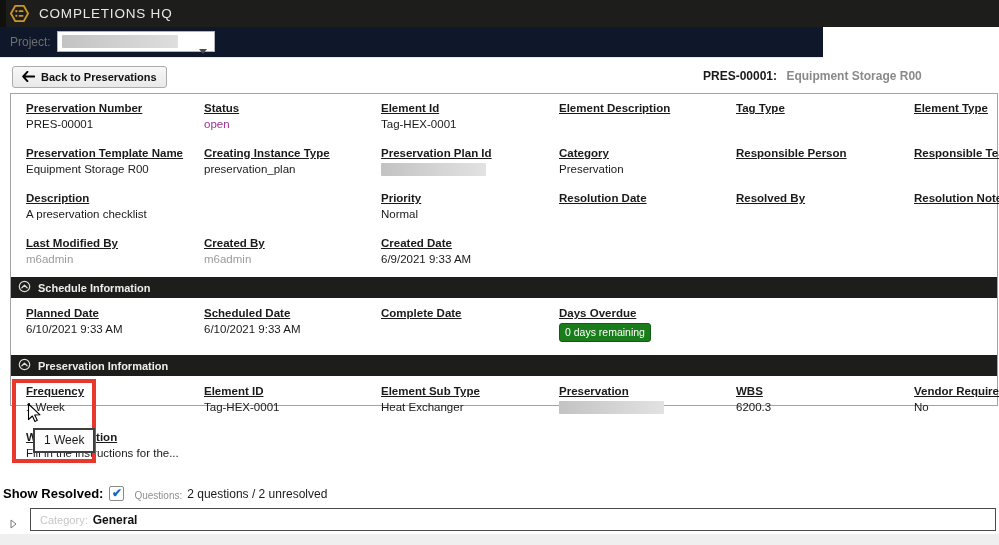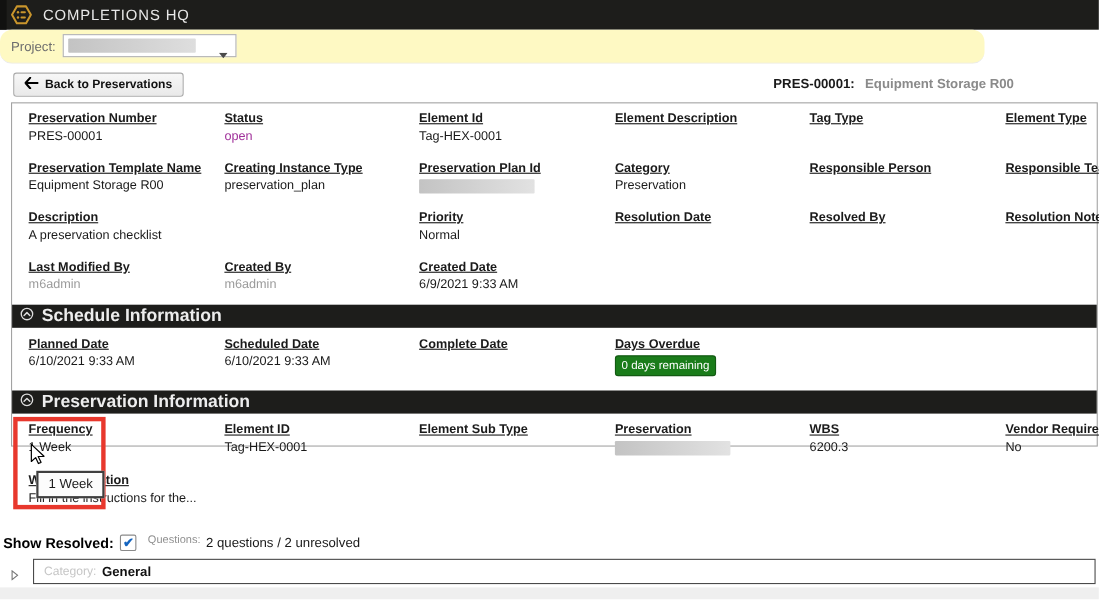--- a/index.html
+++ b/index.html
@@ -6,21 +6,21 @@
   html,body { width:999px; height:545px; }
   body { font-family:"Liberation Sans", sans-serif; background:#ffffff; position:relative; overflow:hidden; }
 
   
   .topbar { position:absolute; left:0; top:0; width:999px; height:27px; background:#1d1d1b; display:flex; align-items:center; }
   .topbar .edge { position:absolute; left:0; top:0; width:6px; height:27px; background:#111110; }
   .logo { margin-left:9px; display:flex; align-items:center; }
   .apptitle { color:#e8e8e8; font-size:13.5px; letter-spacing:0.8px; margin-left:9px; font-weight:400; }
 
   
-  .projectrow { position:absolute; left:0; top:27px; width:895px; height:31px; background:#fef9c3; border-bottom:1px solid #e9e9e9;border-radius:11px; }
+  .projectrow { position:absolute; left:0; top:27px; width:823px; height:31px; background:#0f172a; border-bottom:1px solid #e9e9e9; }
   .projlabel { position:absolute; left:10px; top:8px; font-size:12px; color:#6e6e6e; }
   .dropdown { position:absolute; left:57px; top:4px; width:158px; height:21px; background:#ffffff; border:1px solid #b3b3b3; display:flex; align-items:center; }
   .dd-redacted { margin-left:4px; width:116px; height:13px; border-radius:1px; background:linear-gradient(90deg,#c3c3c3,#dedede); }
   .dd-caret { position:absolute; right:7px; top:8px; }
 
   
   .backbtn { position:absolute; left:12px; top:66px; height:22px; padding:0 9px; display:inline-flex; align-items:center; gap:6px; background:linear-gradient(#f7f7f7,#e9e9e9); border:1px solid #ababab; border-radius:3px; font-size:11px; font-weight:bold; color:#111; cursor:default; }
   .rectitle { position:absolute; left:703px; top:69px; font-size:12px; font-weight:bold; white-space:nowrap; }
   .rectitle .num { color:#1a1a1a; }
   .rectitle .name { color:#8a8a8a; margin-left:6px; }
@@ -31,30 +31,30 @@
   .r1 { top:8px; } .r2 { top:53px; } .r3 { top:98px; } .r4 { top:143px; }
   .rsch { top:213px; } .rpres { top:291px; } .rwork { top:337px; }
   .c3 { grid-column:3; } .c4 { grid-column:4; } .c5 { grid-column:5; } .c6 { grid-column:6; }
   .span2 { grid-column:1 / span 2; }
   .flabel { font-size:11.5px; font-weight:bold; color:#1a1a1a; text-decoration:underline; white-space:nowrap; }
   .fvalue { font-size:11.5px; color:#1a1a1a; margin-top:4px; min-height:13px; white-space:nowrap; }
   .fvalue.gray { color:#9b9b9b; }
   .fvalue.purple { color:#a0309a; }
   .redacted { width:105px; height:13px; margin-top:4px; border-radius:1px; background:linear-gradient(90deg,#c3c3c3,#e2e2e2); }
   .badge { display:inline-block; background:#1a7c1a; border:1px solid #135a13; color:#fff; font-size:10.5px; padding:2px 5px 3px; border-radius:3px; }
-  .secbar { position:absolute; left:0; right:0; height:21px; background:#1d1d1b; color:#ededed; font-size:16px; font-weight:bold; display:flex; align-items:center; gap:7px; padding-left:7px; cursor:default; }
+  .secbar { position:absolute; left:0; right:0; height:21px; background:#1d1d1b; color:#ededed; font-size:11px; font-weight:bold; display:flex; align-items:center; gap:7px; padding-left:7px; cursor:default; }
   .secbar.sched { top:183px; } .secbar.pres { top:261px; }
 
   
   .redbox { position:absolute; left:12px; top:379px; width:84px; height:84px; border:4px solid #e8382d; z-index:5; }
   .cursor { position:absolute; left:27px; top:403px; z-index:7; }
   .tooltip { position:absolute; left:33px; top:428px; z-index:6; background:#fcfcfc; border:2px solid #3f3f3f; font-size:12px; color:#1a1a1a; padding:3px 9px 4px; white-space:nowrap; }
 
   
-  .resolvedrow { position:absolute; left:3px; top:486px; display:flex; align-items:flex-start; }
+  .resolvedrow { position:absolute; left:3px; top:486px; display:flex; align-items:flex-end; }
   .showres { font-size:13px; font-weight:bold; color:#000; }
   .checkbox { width:15px; height:15px; background:#fff; border:1px solid #8a8a8a; border-radius:2px; margin-left:6px; display:flex; align-items:center; justify-content:center; }
   .checkbox .check { color:#1565c0; font-size:12px; font-weight:bold; line-height:1; margin-top:-1px; }
   .qlabel { font-size:10px; color:#8f8f8f; margin-left:10px; }
   .qvalue { font-size:12px; color:#1a1a1a; margin-left:5px; }
   .catrow { position:absolute; left:0; top:508px; width:920px; height:24px; }
   .cat-expander { position:absolute; left:10px; top:7px; }
   .catbox { position:absolute; left:30px; top:0; width:966px; height:23px; background:#fff; border:1.5px solid #4a4a4a; display:flex; align-items:center; padding-left:9px; }
   .catlabel { font-size:11px; color:#c6c6c6; }
   .catvalue { font-size:12px; font-weight:bold; color:#111; margin-left:5px; }
@@ -239,20 +239,21 @@
     <div class="field">
       <div class="flabel">Frequency</div>
       <div class="fvalue">1 Week</div>
     </div>
     <div class="field">
       <div class="flabel">Element ID</div>
       <div class="fvalue">Tag-HEX-0001</div>
     </div>
     <div class="field">
       <div class="flabel">Element Sub Type</div>
+      <div class="fvalue">Heat Exchanger</div>
     </div>
     <div class="field">
       <div class="flabel">Preservation</div>
       <div class="redacted"></div>
     </div>
     <div class="field">
       <div class="flabel">WBS</div>
       <div class="fvalue">6200.3</div>
     </div>
     <div class="field">

